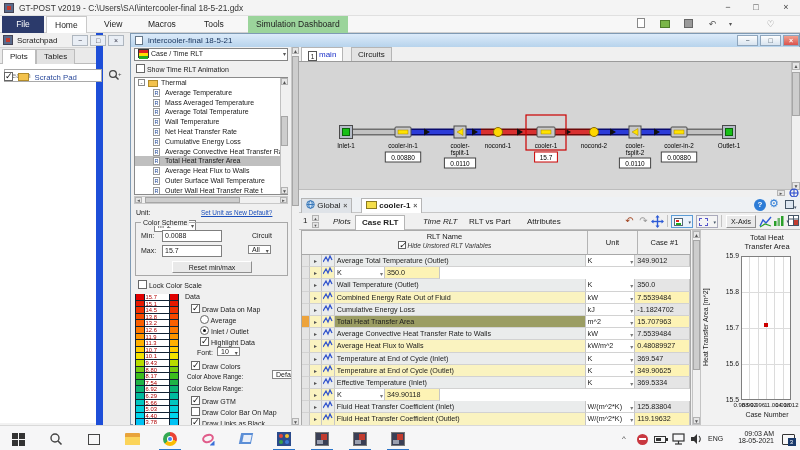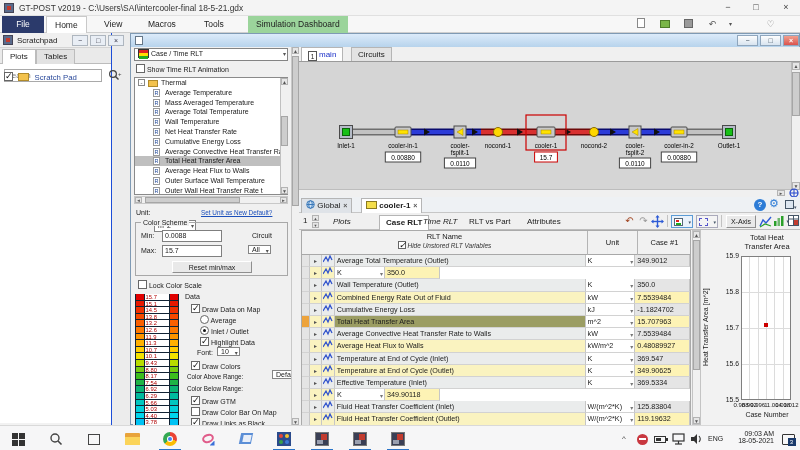--- a/index.html
+++ b/index.html
@@ -12,21 +12,21 @@
 #titlebar{left:0;top:0;width:800px;height:16px;background:#f4f4f4;border-bottom:1px solid #e0e0e0}
 .winctl{width:24px;height:15px;text-align:center;line-height:14px;font-size:9px;color:#444}
 
 #ribbon{left:0;top:16px;width:800px;height:17px;background:#f7f7f7;border-bottom:1px solid #cfcfcf}
 .rtab{position:absolute;top:0;height:17px;line-height:16px;padding:0 8px;font-size:8.5px;color:#222}
 .rtab.file{background:#2b3a6b;color:#fff}
 .rtab.active{background:#fff;border:1px solid #c9c9c9;border-bottom:none}
 .rtab.green{background:#9bd49b}
 .qicon{position:absolute;top:2px;width:13px;height:12px;text-align:center;line-height:12px;font-size:9px;color:#555}
 
-#scratchpad{left:0;top:33px;width:112px;height:392px;background:#f2f2f2;border-right:1px solid #1d4ed8}
+#scratchpad{left:0;top:33px;width:103px;height:392px;background:#f2f2f2;border-right:7px solid #1d4ed8}
 .ptitle{height:15px;background:#f0f0f0;border-bottom:1px solid #d5d5d5;line-height:15px}
 .tbtn{position:absolute;top:2px;width:16px;height:11px;border:1px solid #aeb6bf;background:#e9eef5;text-align:center;line-height:9px;font-size:7px;color:#334}
 .tab{position:absolute;top:0;height:15px;line-height:14px;padding:0 7px;font-size:8px;background:#e2e2e2;border:1px solid #bcbcbc;border-bottom:none;color:#222}
 .tab.active{background:#fff;font-weight:normal}
 
 #doc{left:130px;top:33px;width:670px;height:392px;border:1px solid #7f9ab4;background:#f0f0f0}
 #doctitle{left:0;top:0;width:668px;height:13px;background:linear-gradient(#dcebfa,#b7d3ec);line-height:13px}
 .docctl{position:absolute;top:1px;width:21px;height:11px;border:1px solid #8fa6bd;background:linear-gradient(#fdfdfd,#d8e4f0);text-align:center;line-height:9px;font-size:7px;color:#345}
 .docctl.close{background:linear-gradient(#f2a08e,#d9534f);color:#fff;font-weight:bold}
 
@@ -155,20 +155,21 @@
         <span class="cb on"></span>
         <span style="display:inline-block;width:11px;height:8px;background:#f3c24c;border:1px solid #b08a2a;vertical-align:-1px;margin:0 3px"></span>
         <span style="color:#2b4a9b;font-size:7.8px">Scratch Pad</span>
       </div>
     </div>
   </div>
 
   <div id="doc" class="abs">
     <div id="doctitle" class="abs">
       <span class="abs" style="left:4px;top:2px;width:8px;height:9px;background:#fff;border:1px solid #678"></span>
+      <span class="abs nw" style="left:17px;width:300px;font-size:8px;color:#16325c">intercooler-final 18-5-21</span>
       <span class="docctl" style="left:606px">−</span>
       <span class="docctl" style="left:629px">□</span>
       <span class="docctl close" style="left:652px;width:16px">×</span>
     </div>
 
     <div id="leftcol" class="abs">
       <div class="abs dd" style="left:1px;top:1px;width:154px;height:13px">
         <span style="display:inline-block;width:11px;height:9px;vertical-align:-2px;margin-right:2px;border:1px solid #333"><span style="display:block;height:3px;background:#d22"></span><span style="display:block;height:3px;background:#fd0"></span><span style="display:block;height:3px;background:#2a2"></span></span><span>Case / Time RLT</span>
       </div>
       <div class="abs" style="left:3px;top:17px;font-size:7px"><span class="cb"></span> <span>Show Time RLT Animation</span></div>
@@ -437,21 +438,21 @@
         <div class="abs" style="left:486px;top:3px"><span style="display:inline-block;width:9px;height:9px;border:1px solid #456;background:#dde6f0"></span><span style="font-size:5px;color:#456">▾</span></div>
       </div>
 
       <div id="viewtabs" class="abs">
         <span class="abs" style="left:4px;top:3px;font-size:8px">1</span>
         <span class="abs" style="left:13px;top:2px;width:8px;height:13px">
             <span class="sb-btn" style="left:0;top:0;width:7px;height:6px;line-height:5px;font-size:4px">▲</span>
             <span class="sb-btn" style="left:0;top:7px;width:7px;height:6px;line-height:5px;font-size:4px">▼</span>
           </span>
         <span class="vtab italic" style="left:28px">Plots</span>
-        <span class="vtab active" style="left:80px">Case RLT</span>
+        <span class="vtab active" style="left:56px">Case RLT</span>
         <span class="vtab italic" style="left:118px">Time RLT</span>
         <span class="vtab" style="left:164px">RLT vs Part</span>
         <span class="vtab" style="left:222px">Attributes</span>
         <span class="ticon" style="left:324px;width:13px;font-size:10px;color:#a04420">↶</span>
         <span class="ticon" style="left:338px;width:13px;font-size:10px;color:#999">↷</span>
         <svg class="ticon" style="left:352px" width="13" height="13">
             <g stroke="#2d5bd6" stroke-width="1.4">
               <line x1="6.5" y1="1" x2="6.5" y2="12"></line>
               <line x1="1" y1="6.5" x2="12" y2="6.5"></line>
             </g>

